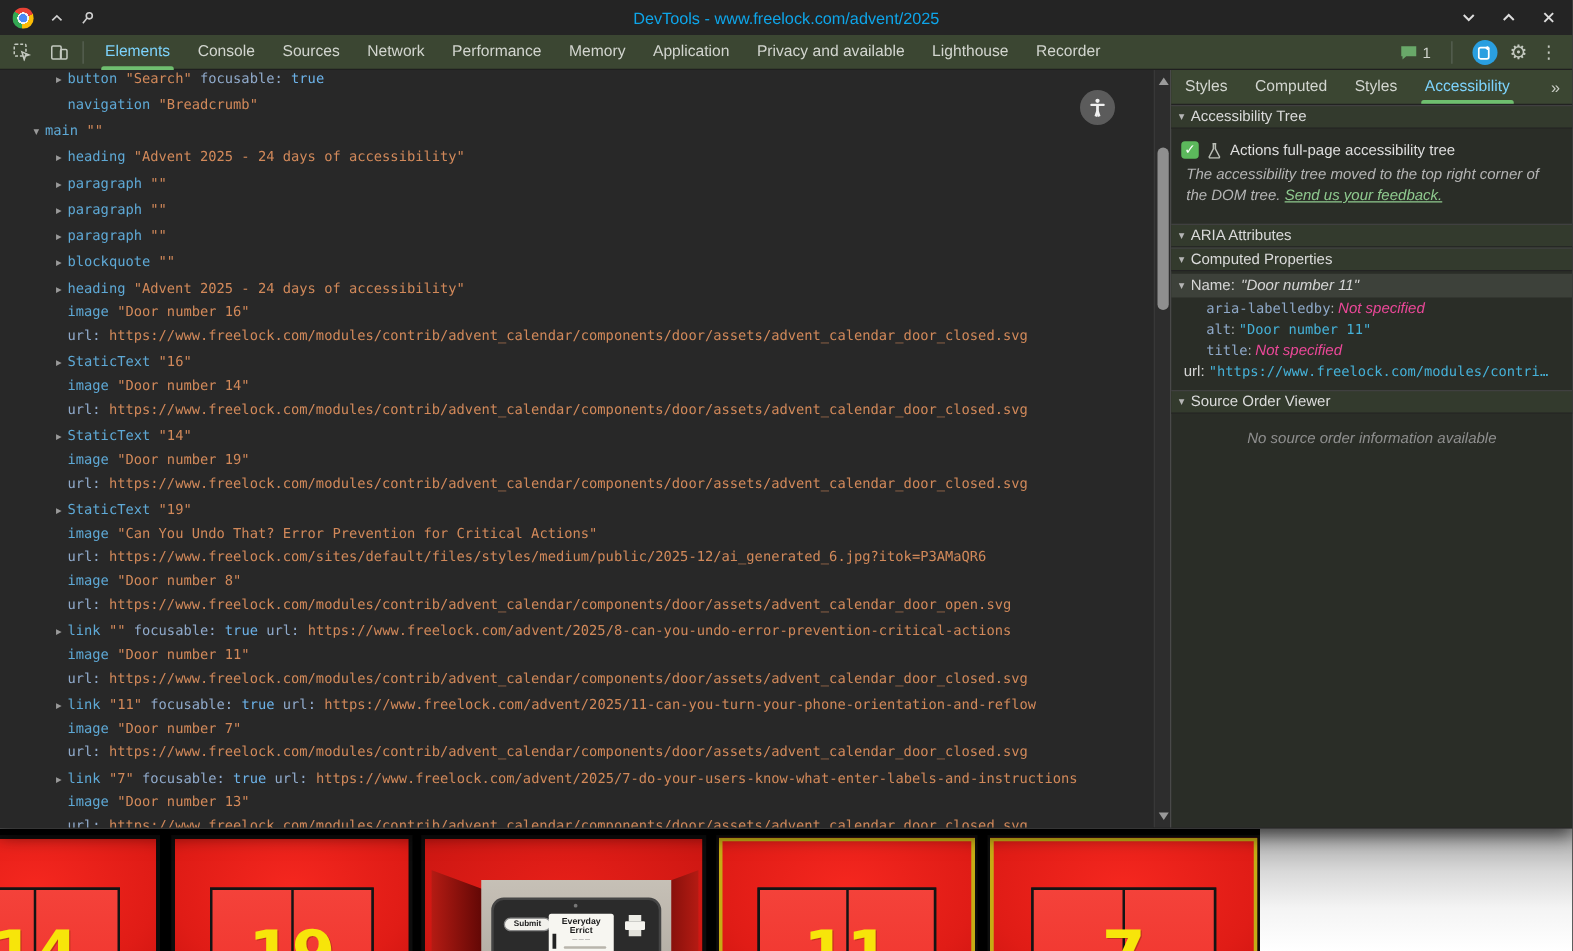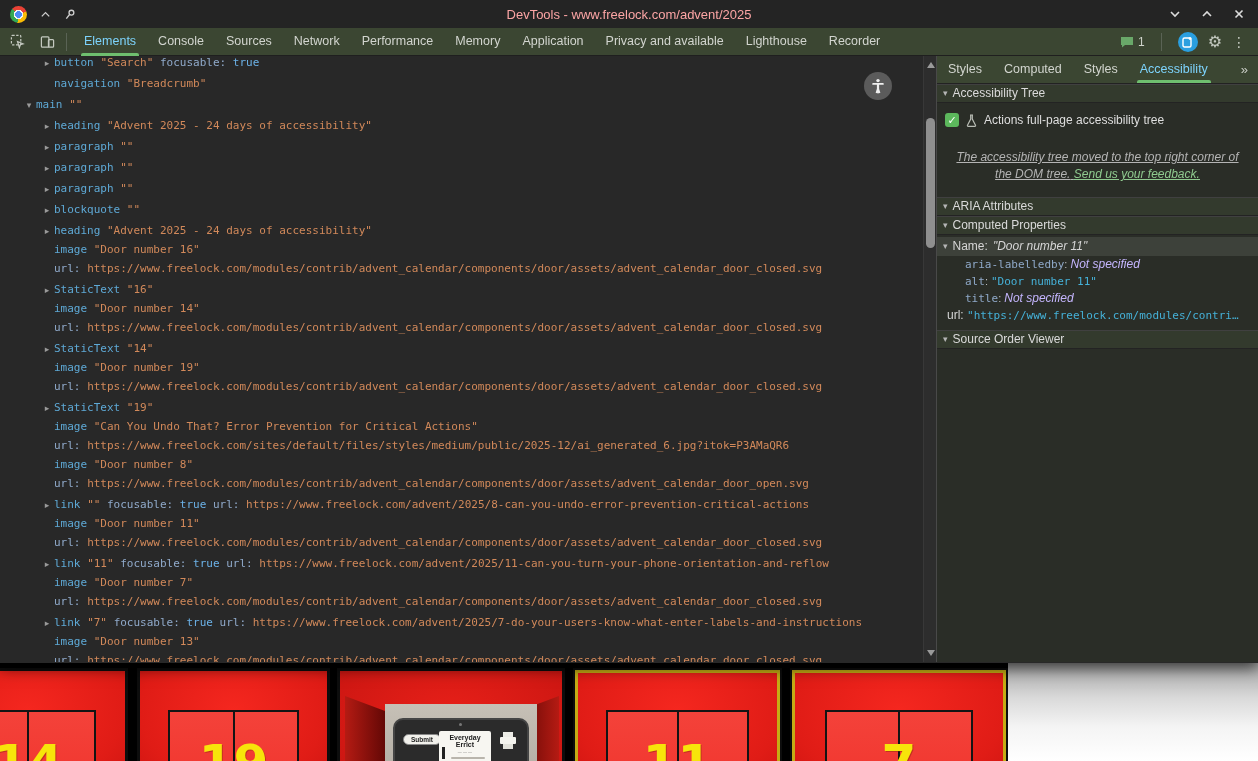--- a/index.html
+++ b/index.html
@@ -56,21 +56,21 @@
   .printer-ic { position:absolute; right:9px; top:12px; width:20px; height:18px; }
   .printer-ic .p1 { position:absolute; left:5px; top:0; width:10px; height:5px; background:#ececE6; background:#ecece6; }
   .printer-ic .p2 { position:absolute; left:2px; top:5px; width:16px; height:7px; background:#f4f3ee; border-radius:1px; }
   .printer-ic .p3 { position:absolute; left:5px; top:12px; width:10px; height:5px; background:#e2e1da; }
 
   
   .devtools { position:absolute; left:0; top:0; width:1258px; height:663px;
     background:#282828; box-shadow:0 5px 14px rgba(0,0,0,.65); }
   
   .titlebar { position:relative; height:28px; background:#242424; display:flex; align-items:center; }
-  .titlebar .title { position:absolute; left:0; right:0; text-align:center; color:#fca5a5; font-size:13px; }
+  .titlebar .title { position:absolute; left:0; right:0; text-align:center; color:#0ea5e9; font-size:13px; }
   .tb-left { display:flex; align-items:center; gap:12px; padding-left:10px; z-index:1; }
   .chrome-logo { width:17px; height:17px; border-radius:50%;
     background:
       radial-gradient(circle at 50% 50%, #4a8af4 0 28%, #f2f2f2 28% 38%, rgba(0,0,0,0) 39%),
       conic-gradient(from -50deg, #e94235 0 33%, #fbbc05 33% 66%, #34a853 66% 100%); }
   .winctl { position:absolute; right:12px; display:flex; gap:18px; align-items:center; z-index:1; }
   .ctl-ic { width:14px; height:14px; display:block; }
   .ctl-ic polyline, .ctl-ic line { stroke:#dcdcdc; stroke-width:1.6; fill:none; }
   .mini-ic { width:13px; height:13px; display:block; }
   .mini-ic path, .mini-ic line, .mini-ic circle, .mini-ic polyline { stroke:#cfcfcf; stroke-width:1.4; fill:none; }
@@ -121,32 +121,32 @@
   .side-tabs .tab { line-height:27px; }
   .more-tabs { margin-left:auto; padding-right:10px; color:#c9cdc5; font-size:13px; }
   .sec-header { height:19px; line-height:19px; background:#333a2d; border-top:1px solid #404040; border-bottom:1px solid #232323;
     padding-left:6px; color:#dadada; font-size:12px; display:flex; align-items:center; gap:5px; }
   .sec-header .tri { color:#b5b5b5; font-size:9px; }
   .sec-a11y-content { padding:10px 8px 14px 8px; }
   .chk-row { display:flex; align-items:center; gap:7px; }
   .checkbox { width:14px; height:14px; border-radius:3px; background:#5cb85c; color:#fff; font-size:11px; line-height:14px; text-align:center; }
   .flask-ic { width:11px; height:13px; } .flask-ic path { stroke:#b9bdb5; stroke-width:1.2; fill:none; }
   .chk-label { color:#dedede; }
-  .moved-note { margin-top:22px; font-style:italic; color:#b4b4b4; text-align:center; line-height:17px; padding:0 4px;text-decoration:underline; }
+  .moved-note { margin-top:4px; font-style:italic; color:#b4b4b4; line-height:17px; padding:0 4px; }
   .feedback-link { color:#8fca8f; text-decoration:underline; font-style:italic; }
   .sec-empty { text-align:center; color:#a9a9a9; padding:18px 0 20px 0; }
   .sec-empty.italic { font-style:italic; color:#8f8f8f; padding:12px 0 16px 0; }
   .computed { padding:2px 0 6px 0; }
   .name-row { background:#3d413a; height:19px; line-height:19px; padding-left:6px; display:flex; gap:5px; align-items:center; }
   .name-row .tri { color:#b5b5b5; font-size:9px; }
   .name-val { font-style:italic; color:#d6d6d6; }
   .prop-row { height:17px; line-height:17px; padding-left:28px; font-size:11px; }
   .prop-name { font-family:"DejaVu Sans Mono", monospace; color:#8fa9c9; }
   .prop-colon { color:#bdbdbd; }
-  .v-unspecified { font-style:italic; color:#c4b5fd; font-size:12px; }
+  .v-unspecified { font-style:italic; color:#ec4899; font-size:12px; }
   .v-string { font-family:"DejaVu Sans Mono", monospace; color:#45b1d8; }
   .kv-row { height:17px; line-height:17px; padding-left:10px; font-size:12px; color:#d6d6d6; }
   .kv-mono { font-family:"DejaVu Sans Mono", monospace; color:#bdbdbd; font-size:11px; }
   .kv-cyan { font-family:"DejaVu Sans Mono", monospace; color:#45b1d8; font-size:11px; }
 </style>
 </head>
 <body>
 
 <div id="screen">
 
@@ -385,16 +385,17 @@
           <div class="kv-row">
             <span>url:</span>
             <span class="kv-cyan">"https://www.freelock.com/modules/contri…</span>
           </div>
         </div>
 
         <div class="sec-header">
           <span class="tri">▾</span>
           <span>Source Order Viewer</span>
         </div>
+        <div class="sec-empty italic">No source order information available</div>
       </div>
     </div>
   </div>
 </div>
 
 </body></html>

